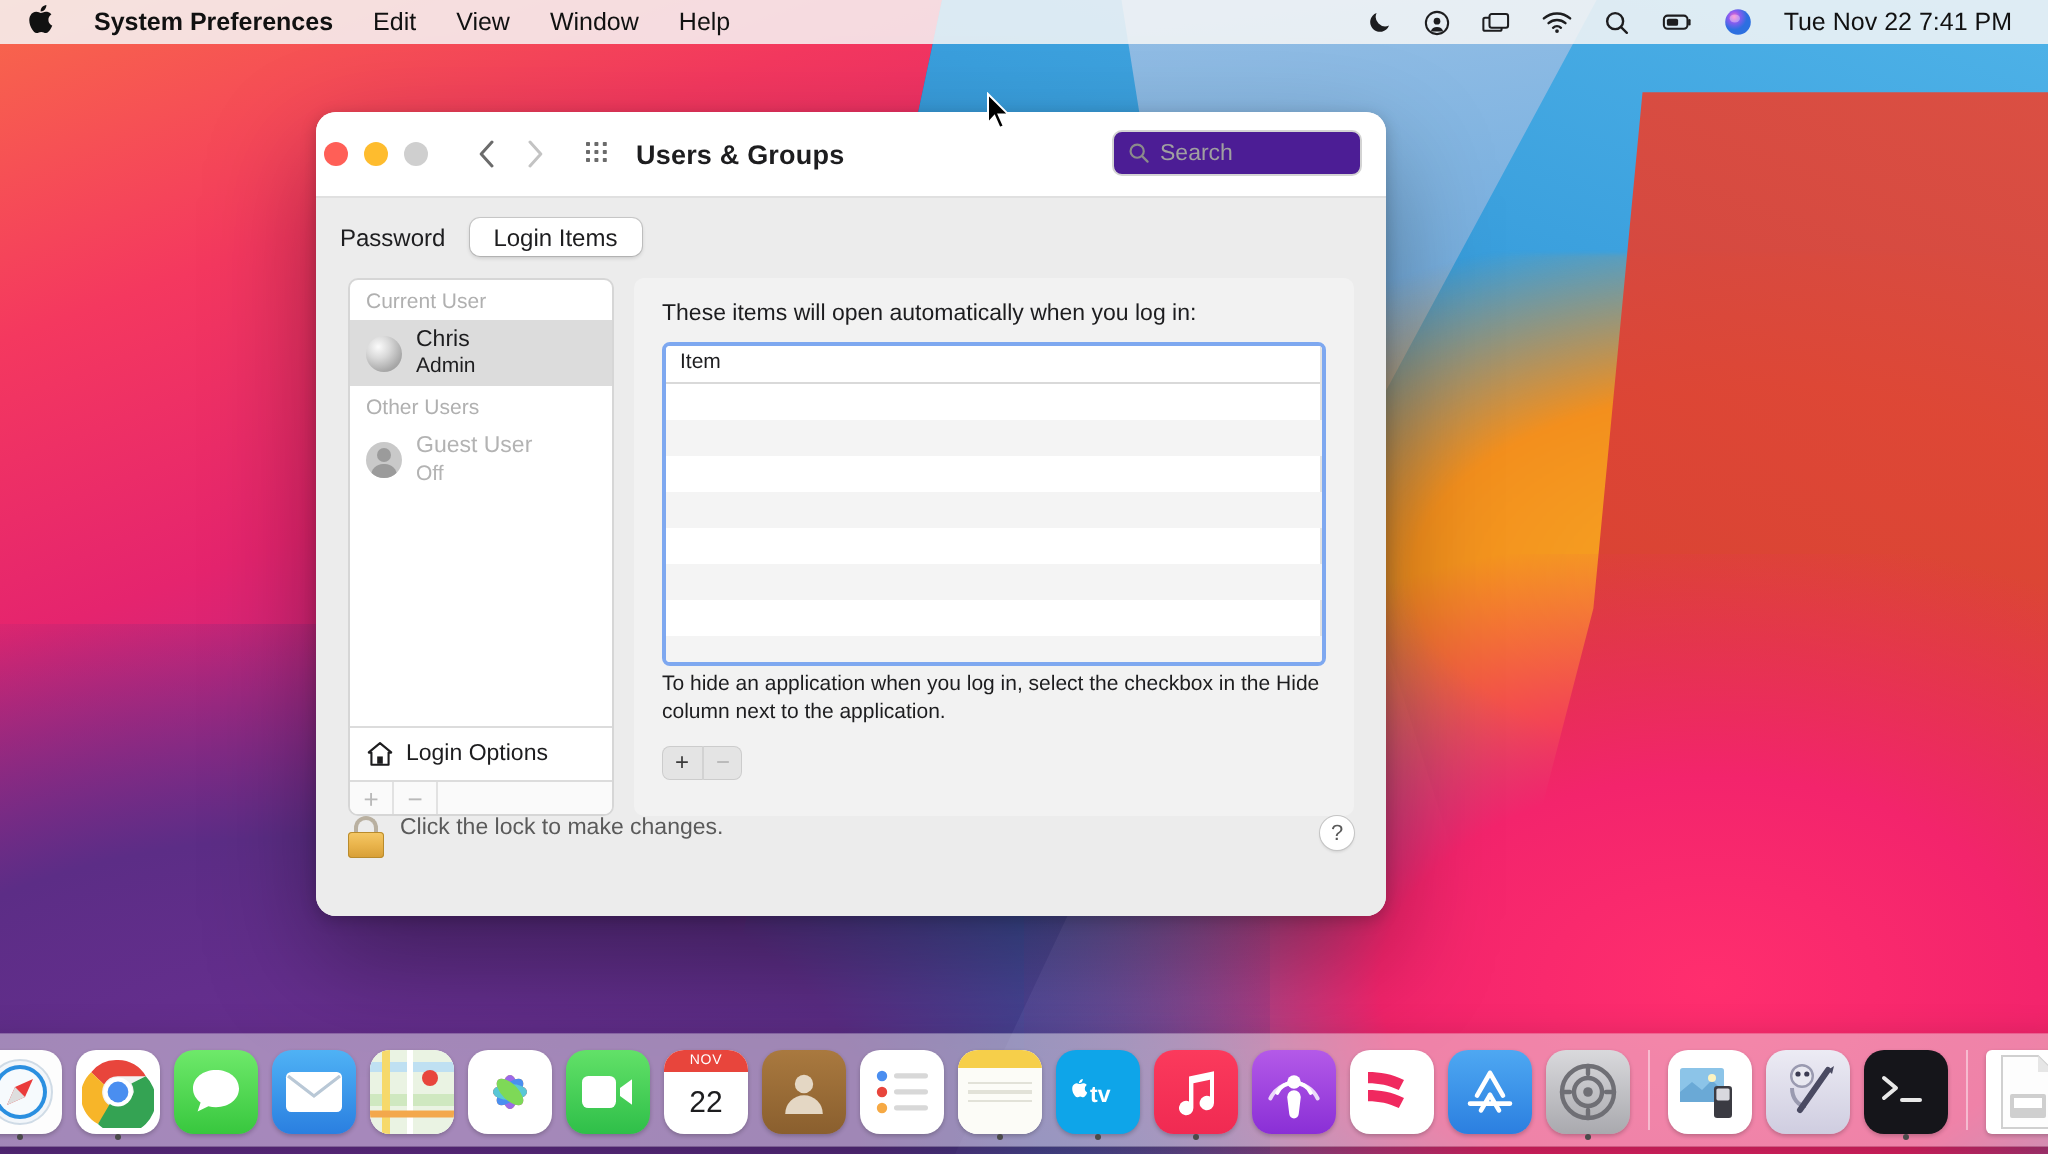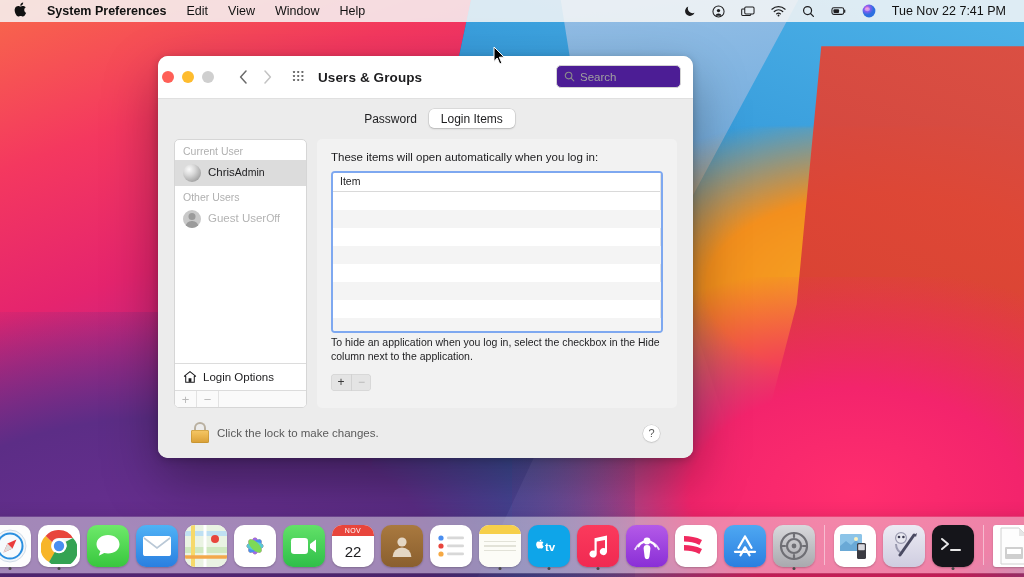--- a/index.html
+++ b/index.html
@@ -70,40 +70,40 @@
   .win-title { margin-left:12px; font-size:13.5px; font-weight:700; color:#1d1d1f; letter-spacing:.1px; }
   .search {
     position:absolute; right:12px; top:9px; width:125px; height:23px;
     background:#4c1d95; border:1px solid #d3d3d3; border-radius:5px;
     display:flex; align-items:center; padding: 0 7px; gap:5px;
   }
   .search-ph { font-size:11.5px; color:#a0a0a0; }
 
   
   .winbody { position:relative; height:359px; background:#ececec; }
-  .tabs { display:flex; justify-content:center; padding-top:10px;padding-left:16px; }
+  .tabs { display:flex; padding-top:10px; }
   .tabwrap { display:flex; align-items:center; gap:0; }
   .tab {
     font-size:12px; color:#1d1d1f; padding: 3.5px 12px; border-radius:5px;
     line-height:1; white-space:nowrap;
   }
   .tab.active { background:#fff; box-shadow: 0 0 0 .5px rgba(0,0,0,.14), 0 1px 2px rgba(0,0,0,.16); }
 
   .cols { position:absolute; left:16px; top:40px; right:16px; bottom:50px; display:flex; gap:10px; }
 
   
   .sidebar {
     width:133px; background:#fff; border:1px solid #d6d6d6; border-radius:5px;
     display:flex; flex-direction:column; overflow:hidden;
   }
   .sb-list { flex:1; overflow:hidden; }
   .sb-header { font-size:10.5px; color:#b0b0b0; padding:5px 8px 3px 8px; }
   .sb-row { display:flex; align-items:center; gap:7px; padding:4px 8px; }
   .sb-row.sel { background:#dcdcdc; }
-  .sb-texts { display:flex; flex-direction:row; line-height:1.15; }
+  .sb-texts { display:flex; flex-direction:column; line-height:1.15; }
   .sb-name { font-size:11.5px; color:#1d1d1f; }
   .sb-sub { font-size:10.5px; color:#1d1d1f; }
   .sb-row.dim .sb-name, .sb-row.dim .sb-sub { color:#b3b3b3; }
   .av { width:18px; height:18px; border-radius:50%; flex:0 0 18px; }
   .av.sphere { background: radial-gradient(circle at 34% 30%, #fbfbfb 0%, #d9d9d9 34%, #a8a8a8 72%, #8f8f8f 100%); }
   .av.guest { background:#c9c9c9; position:relative; overflow:hidden; }
   .av.guest::before { content:""; position:absolute; left:50%; top:3px; width:7px; height:7px; border-radius:50%; background:#9b9b9b; transform:translateX(-50%); }
   .av.guest::after { content:""; position:absolute; left:50%; top:11px; width:13px; height:10px; border-radius:6px 6px 0 0; background:#9b9b9b; transform:translateX(-50%); }
   .sb-login {
     display:flex; align-items:center; gap:6px; padding:6px 8px;
@@ -127,21 +127,21 @@
   .tbody { flex:1; }
   .trow { height:18px; }
   .trow.alt { background:#f4f4f4; }
   .pane-note { font-size:10.5px; color:#1d1d1f; line-height:1.35; margin-top:2px; }
   .segwrap { margin-top:9px; }
   .seg { display:inline-flex; border-radius:4px; overflow:hidden; background:#e4e4e4; box-shadow: inset 0 0 0 .5px rgba(0,0,0,.1); }
   .segb { width:20px; height:17px; display:flex; align-items:center; justify-content:center; font-size:12px; color:#3a3a3a; }
   .segb.dis { color:#b5b5b5; border-left:1px solid #d2d2d2; }
 
   
-  .winfoot { position:absolute; left:0; right:0; bottom:0; height:50px; display:flex; align-items:center; padding:0 33px; }
+  .winfoot { position:absolute; left:0; right:0; bottom:0; height:50px; display:flex; align-items:flex-start; padding:0 16px; }
   .lock { width:18px; height:22px; position:relative; flex:0 0 18px; }
   .lock-sh { position:absolute; left:3px; top:0; width:12px; height:11px; border:2px solid #b9b0a0; border-bottom:none; border-radius:6px 6px 0 0; }
   .lock-bd { position:absolute; left:0; bottom:1px; width:18px; height:13px; border-radius:2px;
     background: linear-gradient(180deg,#f5c867 0%,#eab54d 48%,#d79e36 100%); box-shadow: inset 0 0 0 .5px #b98b2c; }
   .lock-txt { margin-left:8px; font-size:11.5px; color:#5a5a5a; }
   .helpbtn { margin-left:auto; width:17px; height:17px; border-radius:50%; background:#fff;
     box-shadow: 0 0 0 .5px #c4c4c4, 0 1px 1.5px rgba(0,0,0,.12);
     display:flex; align-items:center; justify-content:center; font-size:11px; color:#5a5a5a; }
 
   

